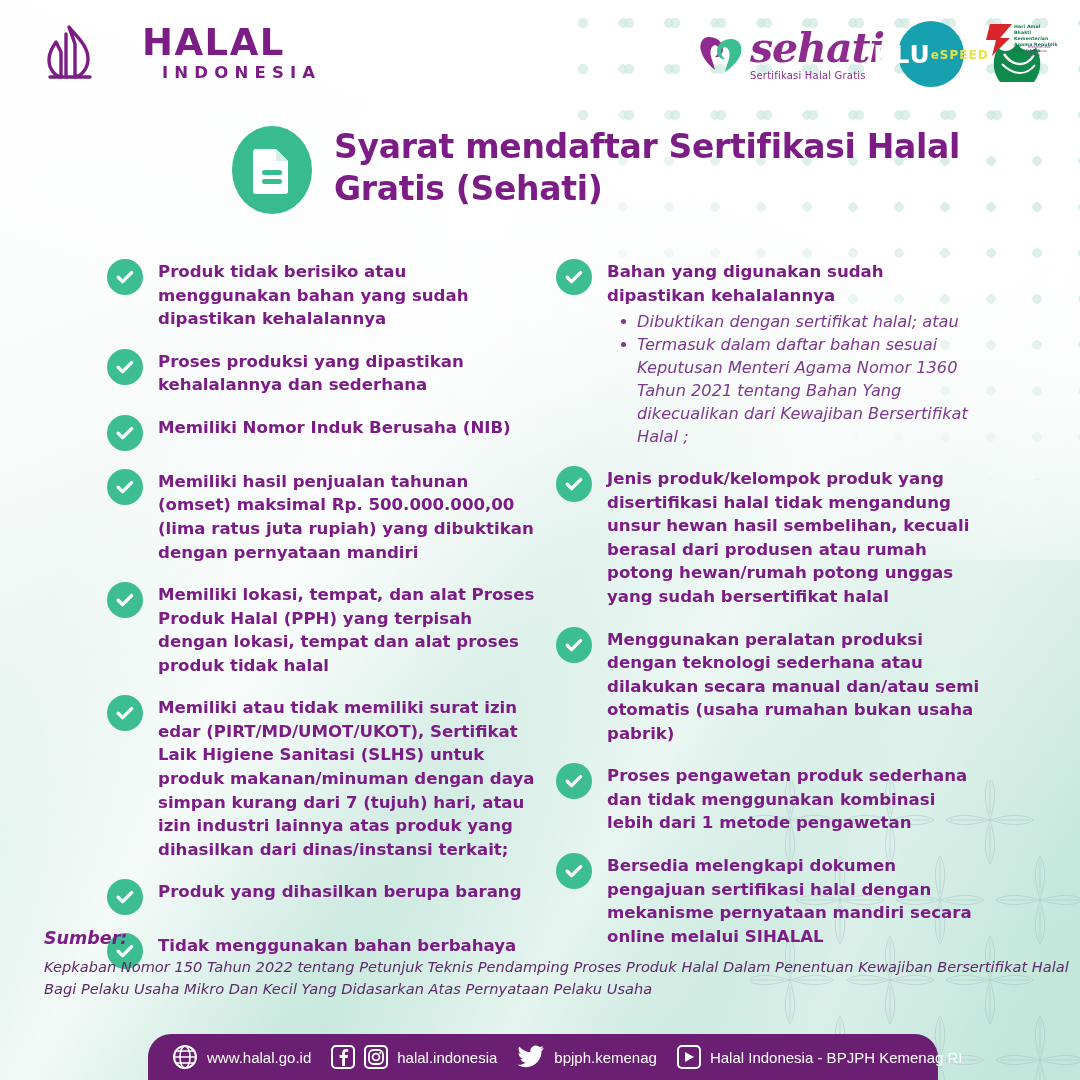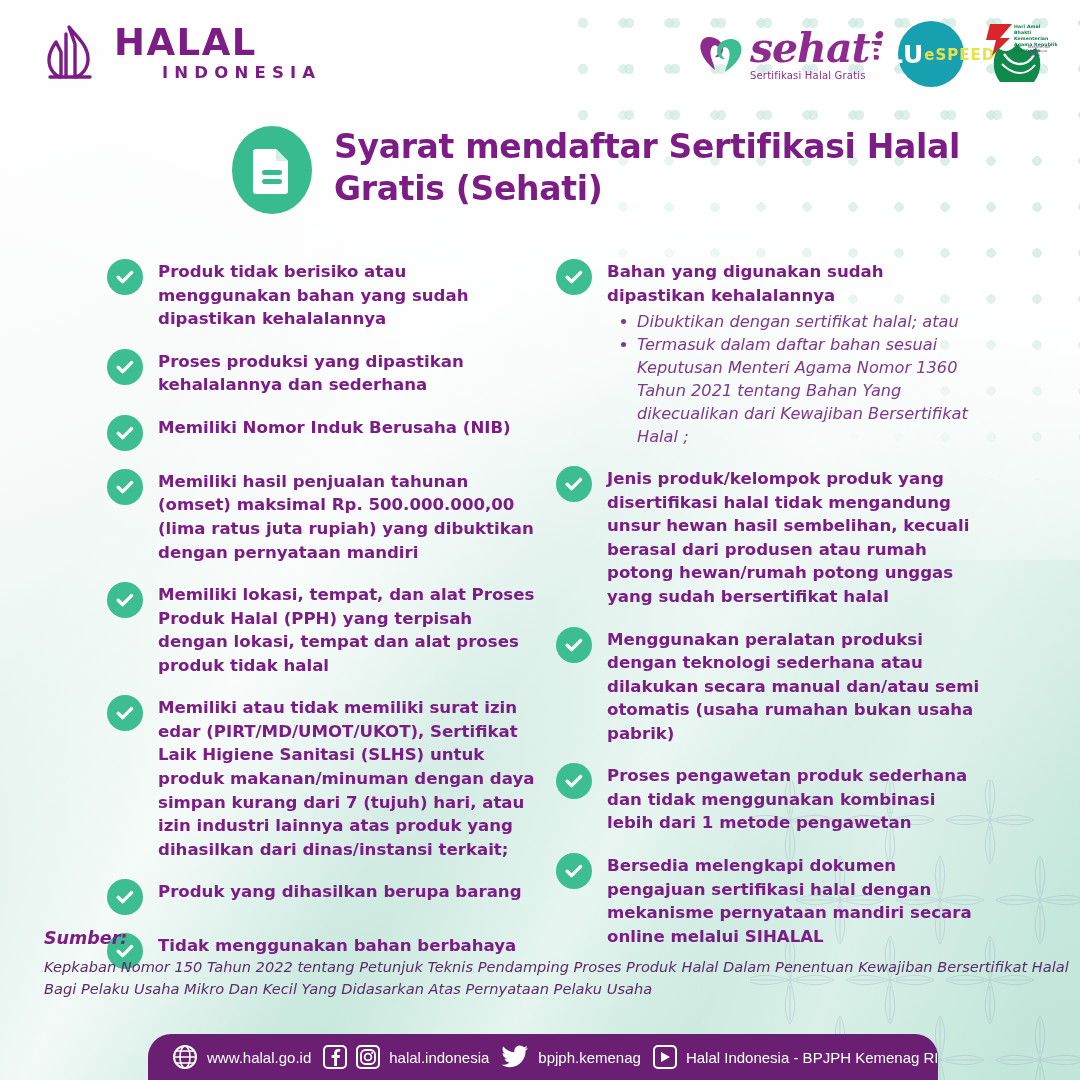--- a/index.html
+++ b/index.html
@@ -61,21 +61,21 @@
   }
 
   
   .brand{
     position:absolute; left:38px; top:22px; display:flex; align-items:center; gap:14px;
   }
   .brand-logo{ width:62px; height:62px; }
   .brand-text{ line-height:1; }
   .brand-text .b1{
     font-family:"DejaVu Sans", sans-serif;
-    font-weight:bold; font-size:37px; color:#7c1d86; letter-spacing:1.5px;
+    font-weight:bold; font-size:37px; color:#7c1d86; letter-spacing:1.5px;margin-left:28px;
   }
   .brand-text .b2{
     font-family:"DejaVu Sans", sans-serif;
     font-weight:bold; font-size:16.5px; color:#7c1d86; letter-spacing:6.2px; margin-top:4px;margin-left:48px;
   }
 
   .logos{ position:absolute; right:22px; top:18px; display:flex; align-items:center; gap:14px; }
   .sehati{ display:flex; align-items:center; gap:7px; }
   .sehati-mark{ width:44px; height:42px; }
   .sehati-words{ line-height:1; }
@@ -85,21 +85,21 @@
   }
   .sehati-words .s2{
     font-family:"DejaVu Sans", sans-serif; font-weight:normal;
     font-size:10px; color:#8e2b8e; margin-top:2px; letter-spacing:.2px;
   }
   .blu{
     width:66px; height:66px; border-radius:50%; background:#17a1b0;
     display:flex; flex-direction:row; align-items:center; justify-content:center;
   }
   .blu .blu1{ font-family:"DejaVu Sans", sans-serif; font-weight:bold; font-size:25px; color:#fff; letter-spacing:1px; line-height:1;}
-  .blu .blu2{ font-family:"DejaVu Sans", sans-serif; font-weight:bold; font-size:15px; color:#e8e24a; letter-spacing:1px; line-height:1; margin-top:2px;}
+  .blu .blu2{ font-family:"DejaVu Sans", sans-serif; font-weight:bold; font-size:12px; color:#e8e24a; letter-spacing:1px; line-height:1; margin-top:2px;}
   .hab{ width:80px; height:72px; position:relative; }
   .hab-txt{
     position:absolute; left:36px; top:6px; width:44px;
     font-family:"DejaVu Sans", sans-serif; font-weight:bold; font-size:4.6px;
     color:#0f7a4a; line-height:1.32; letter-spacing:.1px;
   }
   .hab-sub{
     position:absolute; left:50px; top:27px; width:30px;
     font-family:"DejaVu Sans", sans-serif; font-size:2.8px; color:#7a3a8a; line-height:1.5;
   }
@@ -150,21 +150,21 @@
   }
   .source-body{
     font-family:"DejaVu Sans", sans-serif; font-style:italic;
     font-size:14.6px; line-height:1.48; color:#5d2a6b;
   }
 
   
   .footer{
     position:absolute; left:148px; bottom:0; width:790px; height:46px;
     background:#6b1f72; border-radius:23px 23px 0 0;
-    display:flex; align-items:center; padding:0 24px; gap:12px;
+    display:flex; align-items:center; padding:0 24px; gap:20px;
   }
   .f-group{ display:flex; align-items:center; gap:9px; }
   .f-text{
     font-family:"Liberation Sans", sans-serif; font-size:15px; color:#ffffff; white-space:nowrap;
   }
   .f-icon{ display:flex; align-items:center; }
   .f-box{
     width:24px; height:24px; border:2px solid #fff; border-radius:5px;
     display:flex; align-items:center; justify-content:center;
   }

